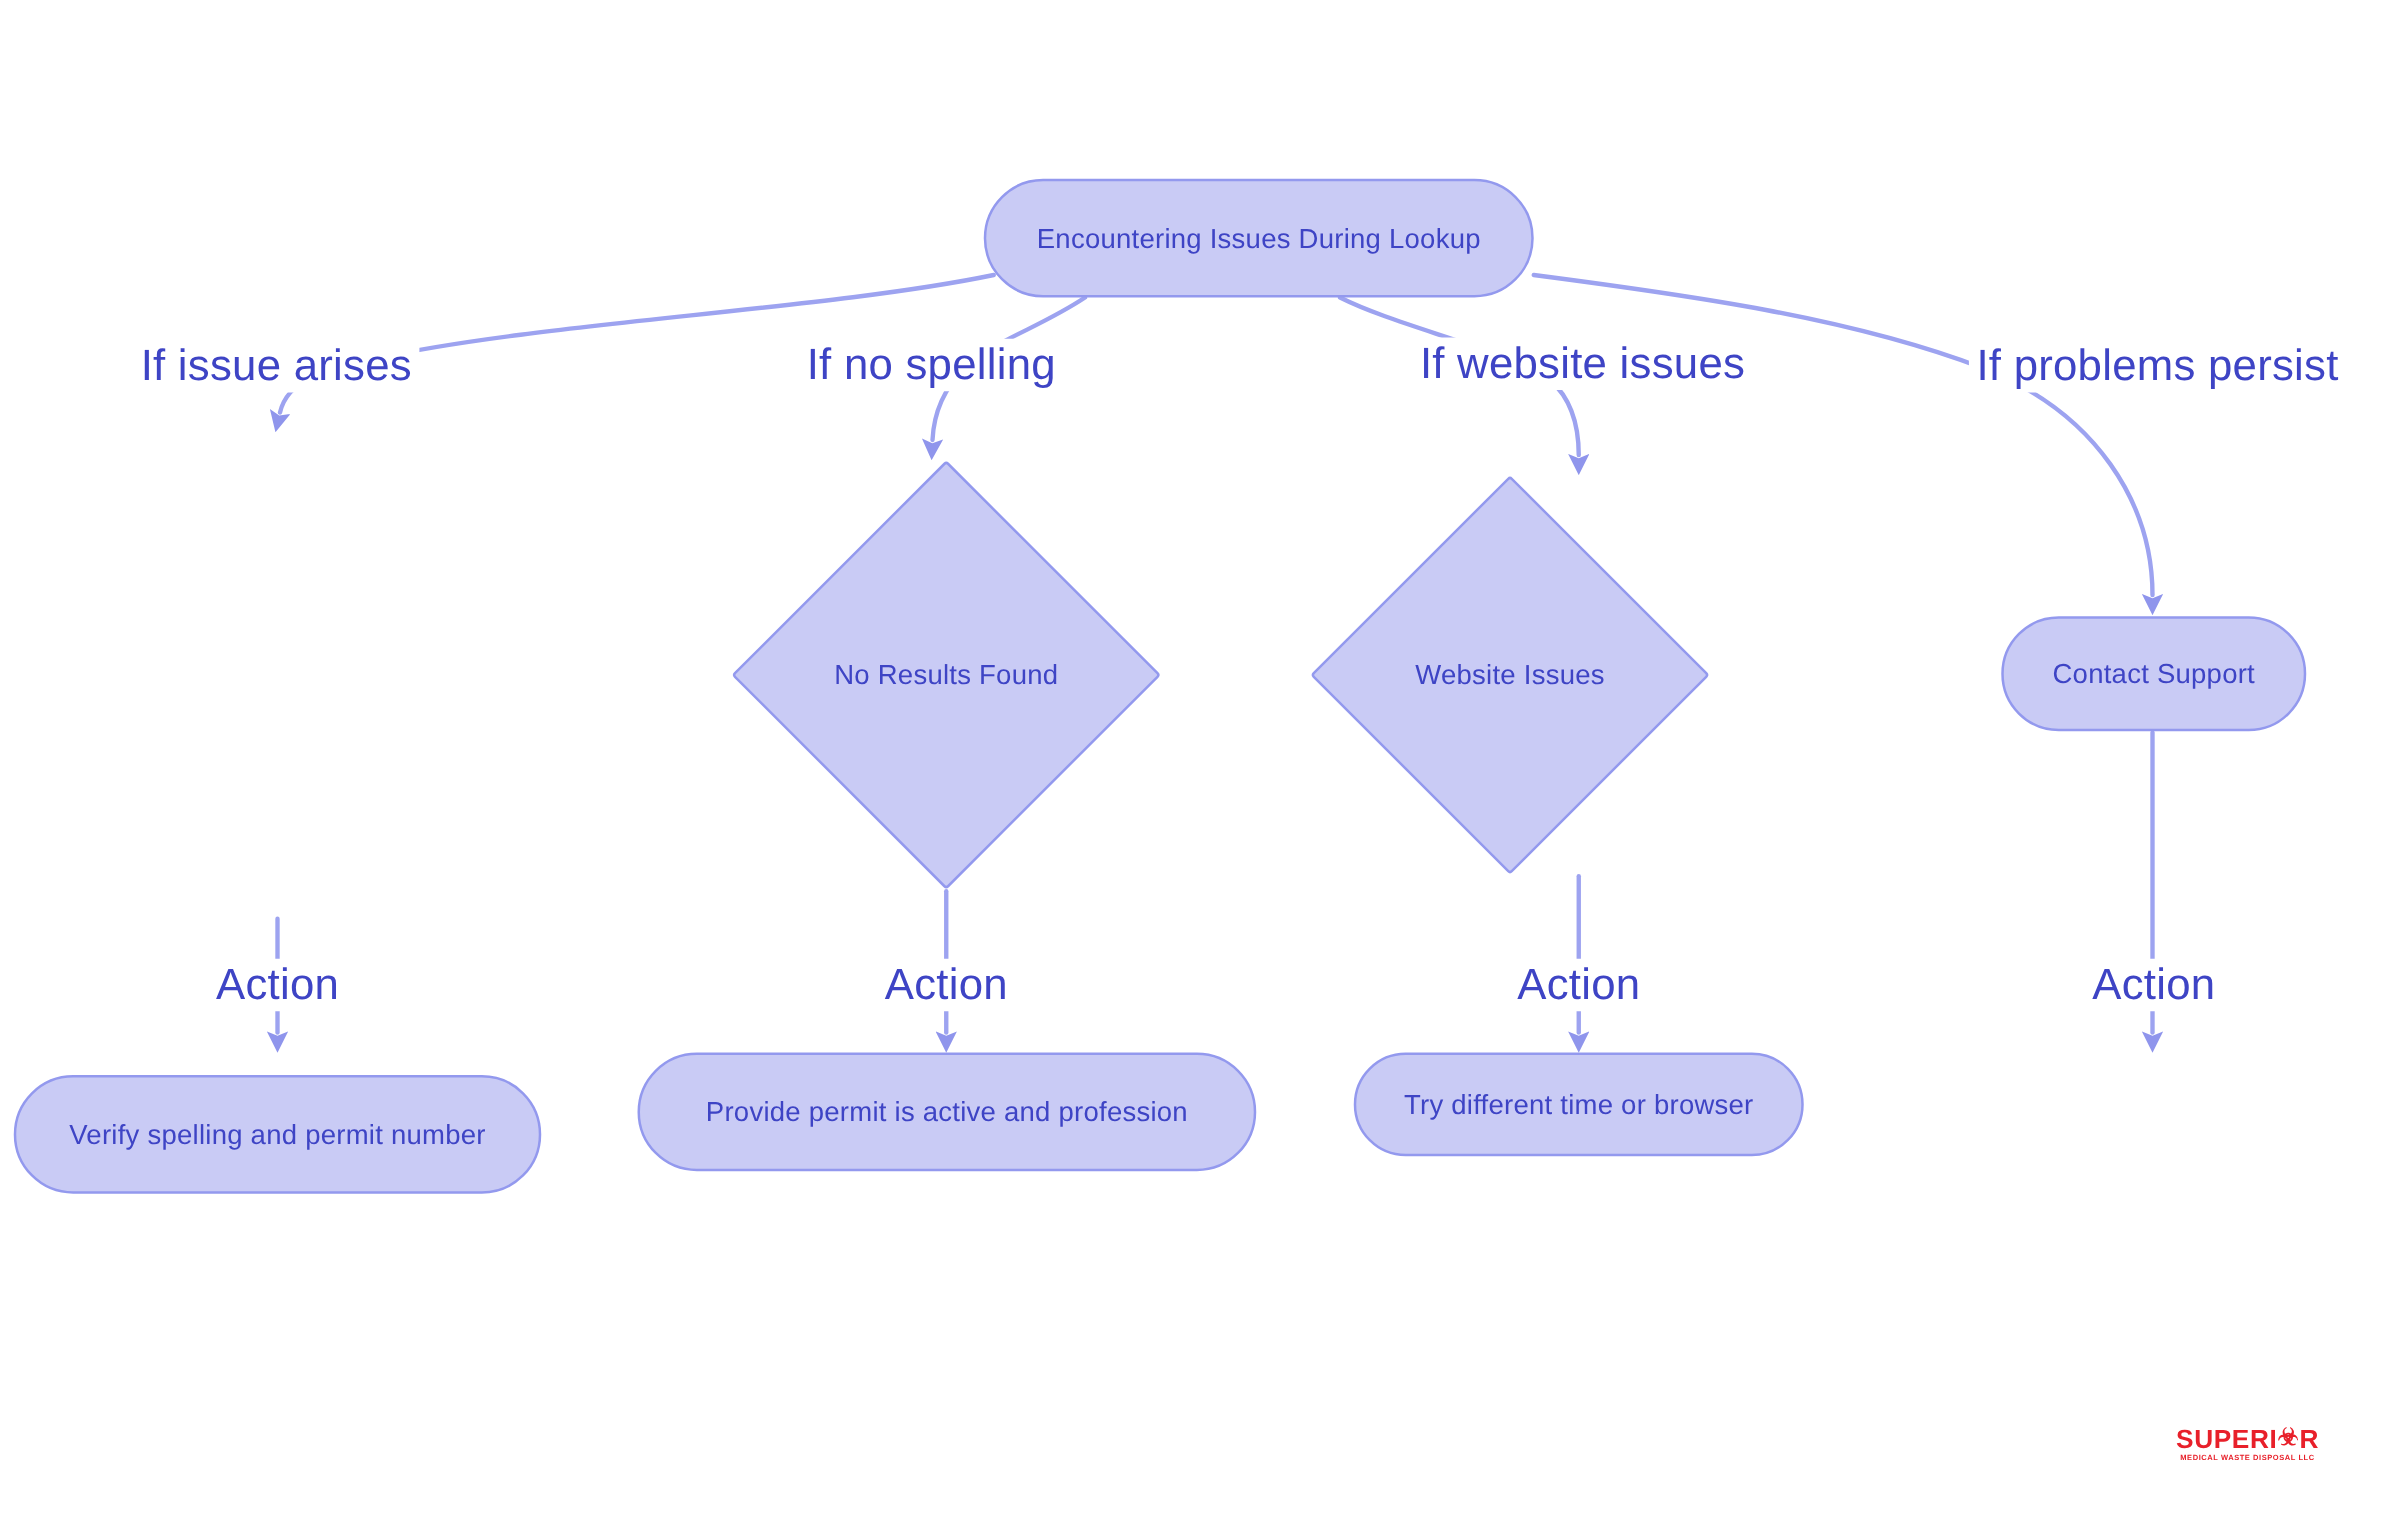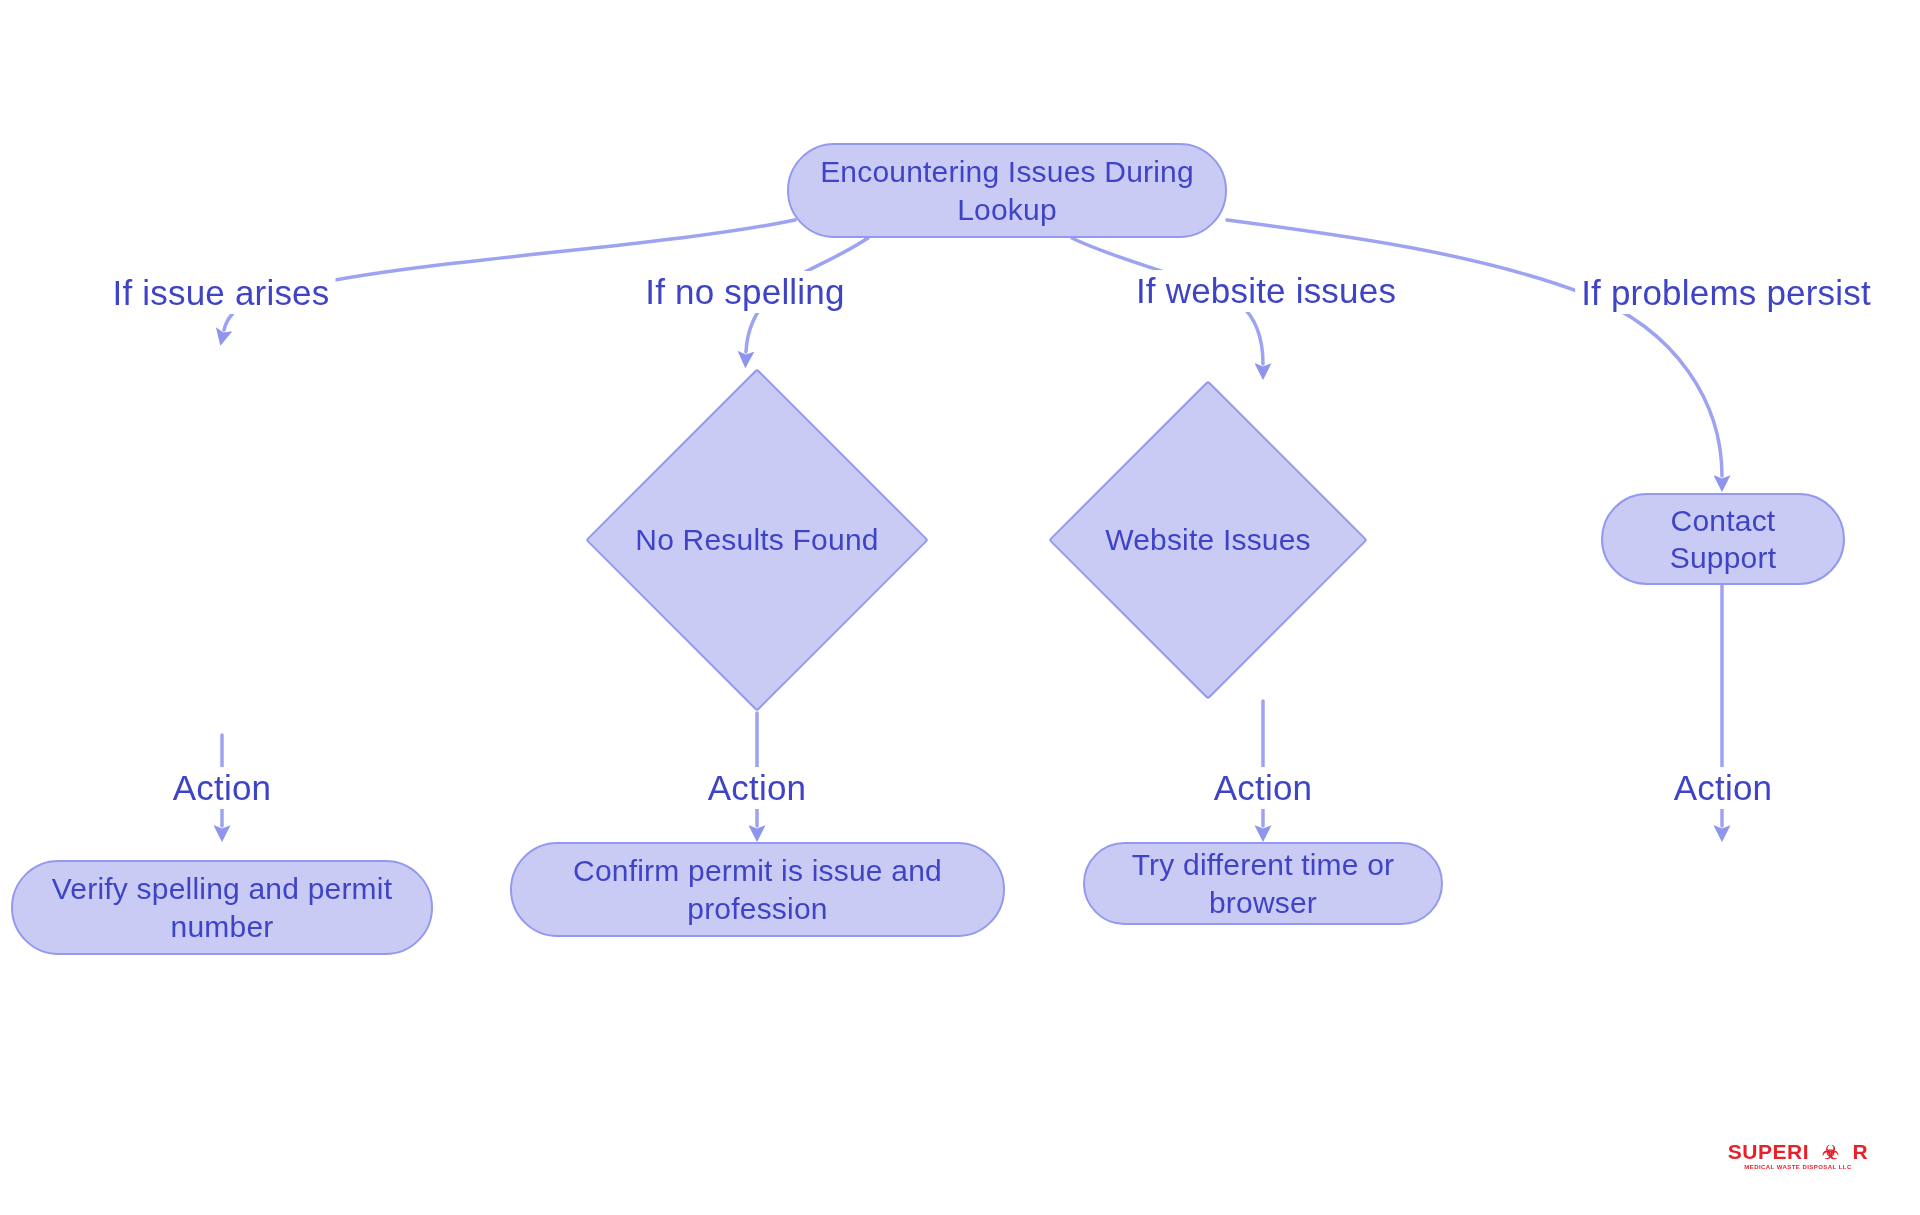--- a/index.html
+++ b/index.html
@@ -17,21 +17,21 @@
     background:var(--color-background);
     font-family:"Liberation Sans", sans-serif;
     color:var(--color-text);
   }
   svg.edges{position:absolute;left:0;top:0;z-index:1;}
   svg.edges path.flow{fill:none;stroke:var(--color-edge);stroke-width:3.5;stroke-linecap:round;}
   #arrowhead path{fill:var(--color-arrow);}
 
   .node{
     position:absolute;z-index:2;display:flex;align-items:center;justify-content:center;
-    text-align:center;font-size:30px;line-height:1.25;letter-spacing:0.2px;
+    text-align:center;font-size:22px;line-height:1.25;letter-spacing:0.2px;
   }
   .pill{
     background:var(--color-node-fill);
     border:2px solid var(--color-node-border);
     border-radius:60px;
     box-sizing:border-box;
   }
   .diamond-wrap{background:none;border:none;}
   .diamond-shape{
     position:absolute;left:50%;top:50%;
@@ -48,21 +48,21 @@
     background:var(--color-background);
     font-size:35px;letter-spacing:0.2px;padding:1px 6px;white-space:nowrap;
   }
 
   .logo{
     position:absolute;z-index:2;left:1742px;top:1141px;width:112px;
     color:var(--color-logo);text-align:center;line-height:1;
   }
   .logo-title{
     font-weight:bold;font-size:21px;letter-spacing:0.5px;white-space:nowrap;
-    display:flex;align-items:flex-end;justify-content:center;gap:13px;
+    display:flex;align-items:flex-start;justify-content:center;gap:0;
   }
   .logo-title .bio{font-size:19px;line-height:1;}
   .logo-tagline{
     font-size:6px;font-weight:bold;letter-spacing:0.45px;margin-top:2px;white-space:nowrap;
   }
 </style>
 </head>
 <body>
 
 <div class="canvas">
@@ -100,21 +100,21 @@
 
   <div class="node pill" style="left:1601px;top:493px;width:244px;height:92px;">
     <span class="lbl">Contact Support</span>
   </div>
 
   <div class="node pill" style="left:11px;top:860px;width:422px;height:95px;">
     <span class="lbl">Verify spelling and permit number</span>
   </div>
 
   <div class="node pill" style="left:510px;top:842px;width:495px;height:95px;">
-    <span class="lbl">Confirm permit is issue and profession</span>
+    <span class="lbl">Provide permit is active and profession</span>
   </div>
 
   <div class="node pill" style="left:1083px;top:842px;width:360px;height:83px;">
     <span class="lbl">Try different time or browser</span>
   </div>
 
 
   <div class="edge-label" style="left:221px;top:293px;">If issue arises</div>
   <div class="edge-label" style="left:745px;top:292px;">If no spelling</div>
   <div class="edge-label" style="left:1266px;top:291px;">If website issues</div>

